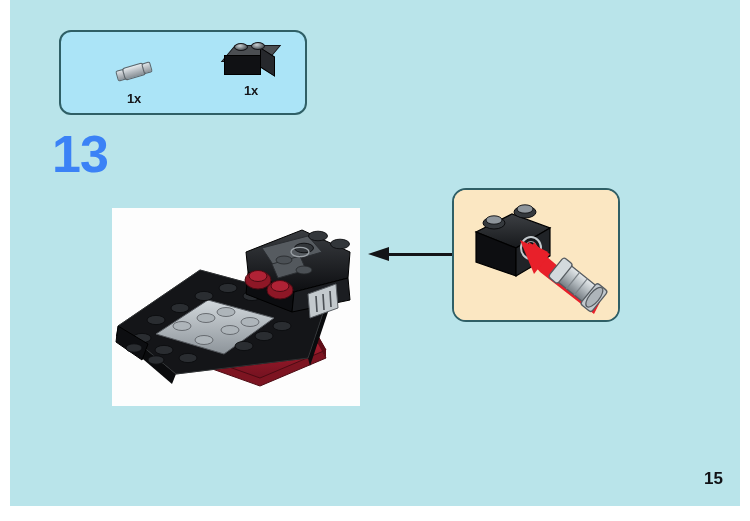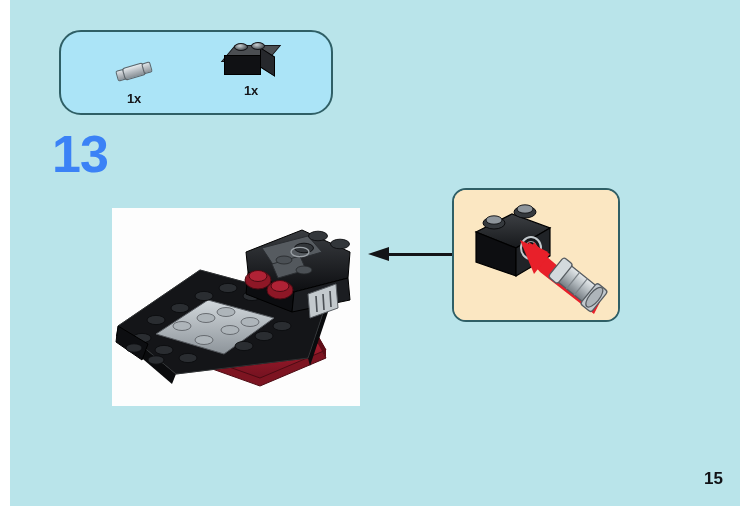--- a/index.html
+++ b/index.html
@@ -31,25 +31,25 @@
     width: 730px;
     height: 506px;
     background: #b9e4ea;
   }
 
   
   #parts-box {
     position: absolute;
     left: 59px;
     top: 30px;
-    width: 274px;
+    width: 248px;
     height: 85px;
     background: #abe4f7;
     border: 2px solid #2f5f66;
-    border-radius: 22px;
+    border-radius: 12px;
     box-sizing: border-box;
   }
   .part-cell {
     position: absolute;
     text-align: center;
     width: 90px;
   }
   #part-cell-0 { left: 28px; top: 14px; }
   #part-cell-1 { left: 145px; top: 6px; }
   .part-art {

